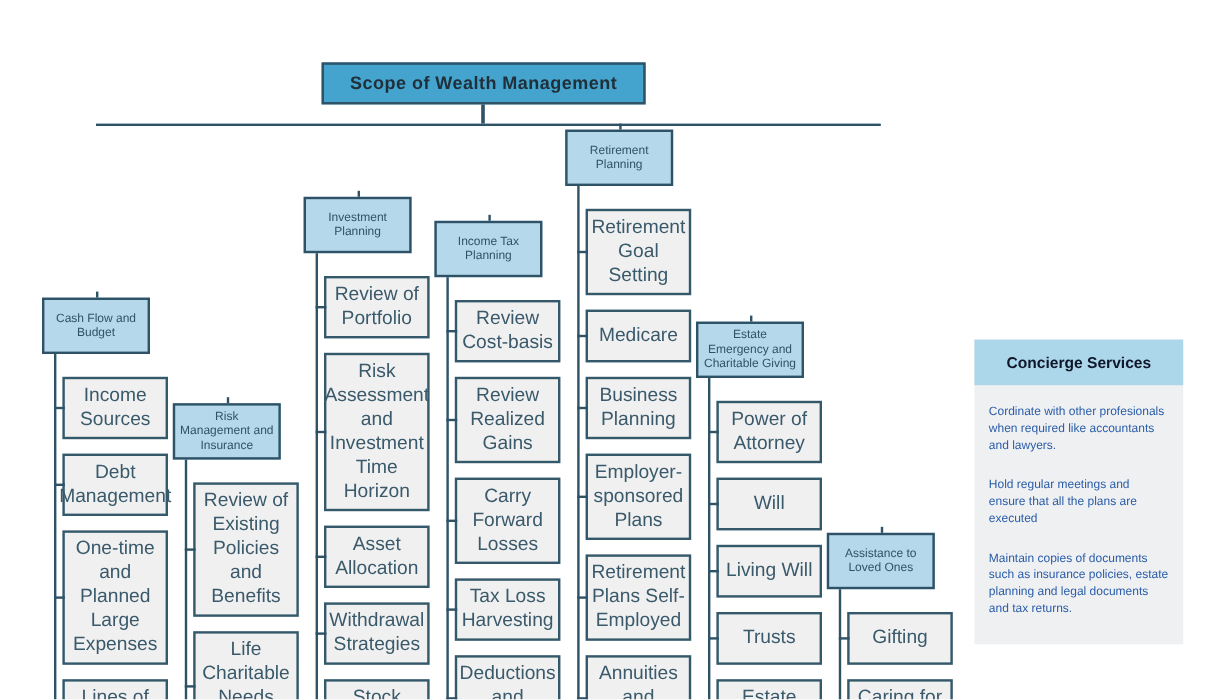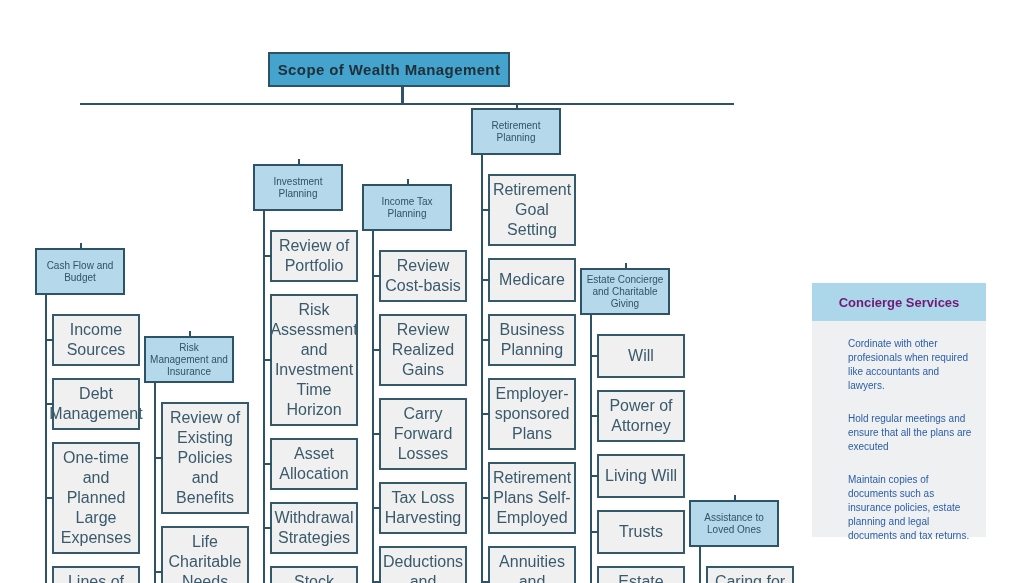--- a/index.html
+++ b/index.html
@@ -3,21 +3,21 @@
 <meta charset="utf-8">
 <style>
   * { margin:0; padding:0; box-sizing:border-box; }
   html,body { background:#ffffff; }
   .diagram {
     position:relative; width:1024px; height:583px; background:#ffffff;
     font-family:"Liberation Sans", sans-serif; overflow:hidden;
   }
   
   .title-box {
-    position:absolute; left:268px; top:52px; width:242px; height:35px;
+    position:absolute; left:268px; top:52px; width:270px; height:35px;
     background:#45a4ce; border:2px solid #2e5266;
     display:flex; align-items:center; justify-content:center;
     font-size:15px; font-weight:700; color:#20303a; letter-spacing:.4px;
   }
   .title-stub { position:absolute; left:401px; top:87px; height:16px; width:0; border-left:3px solid #2e5266; }
   .top-rail  { position:absolute; left:80px;  top:103px; width:654px; height:0; border-top:2px solid #2e5266; }
   
   .columns { position:absolute; left:35px; top:108px; display:flex; gap:4px; align-items:flex-end; }
   .tree-column { position:relative; width:105px; }
   .col-header {
@@ -43,23 +43,23 @@
     border-top:2px solid #2e5266;
   }
   
   .concierge {
     position:absolute; left:812px; top:283px; width:174px; height:254px;
     background:#eff0f2; display:flex; flex-direction:column;
   }
   .concierge-header {
     height:38px; background:#acd6ea; flex:0 0 38px;
     display:flex; align-items:center; justify-content:center;
-    font-size:13px; font-weight:700; color:#701a75;
+    font-size:13px; font-weight:700; color:#0f172a;
   }
-  .concierge-body { padding:16px 12px; color:#2a5da8; font-size:10px; line-height:1.4;margin-left:24px; }
+  .concierge-body { padding:16px 12px; color:#2a5da8; font-size:10px; line-height:1.4; }
   .concierge-body p { margin-bottom:19px; }
 </style>
 </head>
 <body>
 
 <div class="diagram">
   <div class="title-box">Scope of Wealth Management</div>
   <div class="title-stub"></div>
   <div class="top-rail"></div>
 
@@ -110,34 +110,35 @@
         <div class="leaf-list">
           <div class="leaf">Retirement Goal Setting</div>
           <div class="leaf">Medicare</div>
           <div class="leaf">Business Planning</div>
           <div class="leaf">Employer-sponsored Plans</div>
           <div class="leaf">Retirement Plans Self-Employed</div>
           <div class="leaf">Annuities and Pensions</div>
         </div>
       </div>
       <div class="tree-column">
-        <div class="col-header">Estate Concierge and Charitable Giving</div>
+        <div class="col-header">Estate Emergency and Charitable Giving</div>
         <div class="spine"></div>
         <div class="leaf-list">
+          <div class="leaf">Power of Attorney</div>
           <div class="leaf">Will</div>
-          <div class="leaf">Power of Attorney</div>
           <div class="leaf">Living Will</div>
           <div class="leaf">Trusts</div>
           <div class="leaf">Estate Taxes</div>
         </div>
       </div>
       <div class="tree-column">
         <div class="col-header">Assistance to Loved Ones</div>
         <div class="spine"></div>
         <div class="leaf-list">
+          <div class="leaf">Gifting</div>
           <div class="leaf">Caring for Elderly</div>
         </div>
       </div>
     </div>
 
   <div class="concierge">
     <div class="concierge-header">Concierge Services</div>
     <div class="concierge-body">
       <p>Cordinate with other profesionals when required like accountants and lawyers.</p>
       <p>Hold regular meetings and ensure that all the plans are executed</p>

